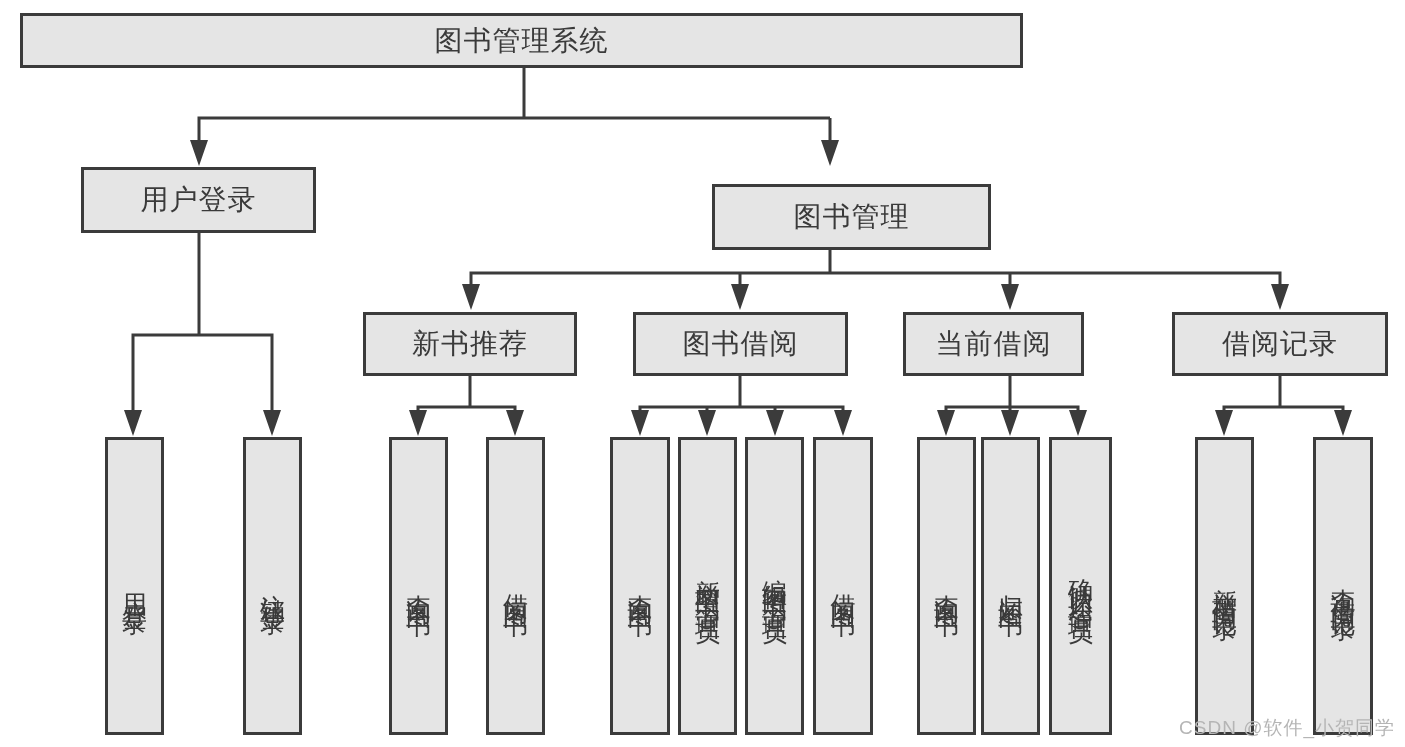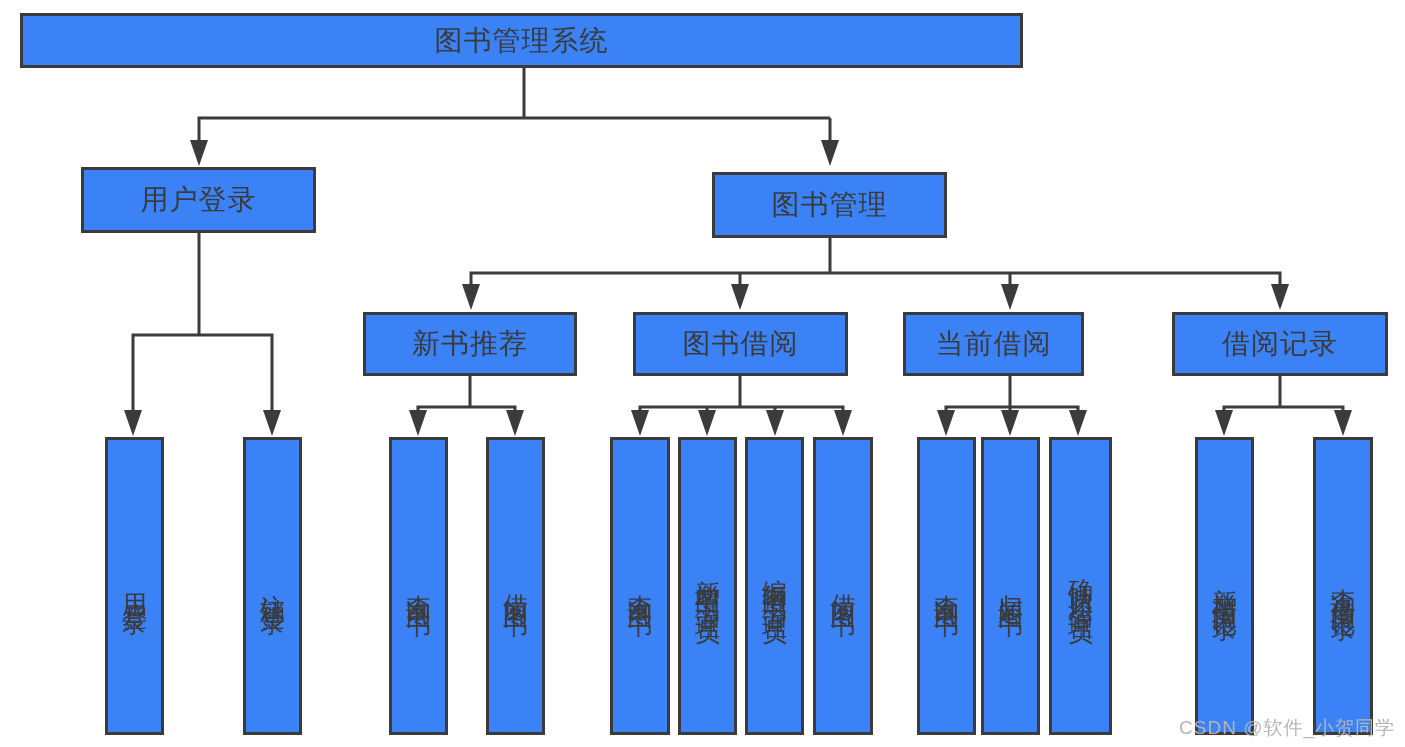--- a/index.html
+++ b/index.html
@@ -8,21 +8,21 @@
     width:1405px;height:747px;
     background:#ffffff;
     font-family:"Liberation Sans","DejaVu Sans",sans-serif;
     overflow:hidden;
   }
   svg.wires{position:absolute;left:0;top:0;pointer-events:none;}
   .node{
     position:absolute;
     box-sizing:border-box;
     border:3px solid #3b3b3b;
-    background:#3b82f6;
+    background:#e5e5e5;
     display:flex;
     align-items:center;
     justify-content:center;
     color:#3a3a3a;
   }
   .node.h span{
     font-size:28px;
     letter-spacing:1px;
     white-space:nowrap;
   }
@@ -68,21 +68,21 @@
     </g>
   </svg>
 
   <div class="node h" style="left:20px;top:13px;width:1003px;height:55px">
     <span>图书管理系统</span>
   </div>
 
   <div class="node h" style="left:81px;top:167px;width:235px;height:66px">
     <span>用户登录</span>
   </div>
-  <div class="node h" style="left:712px;top:172px;width:235px;height:66px">
+  <div class="node h" style="left:712px;top:184px;width:279px;height:66px">
     <span>图书管理</span>
   </div>
 
   <div class="node h" style="left:363px;top:312px;width:214px;height:64px">
     <span>新书推荐</span>
   </div>
   <div class="node h" style="left:633px;top:312px;width:215px;height:64px">
     <span>图书借阅</span>
   </div>
   <div class="node h" style="left:903px;top:312px;width:181px;height:64px">

